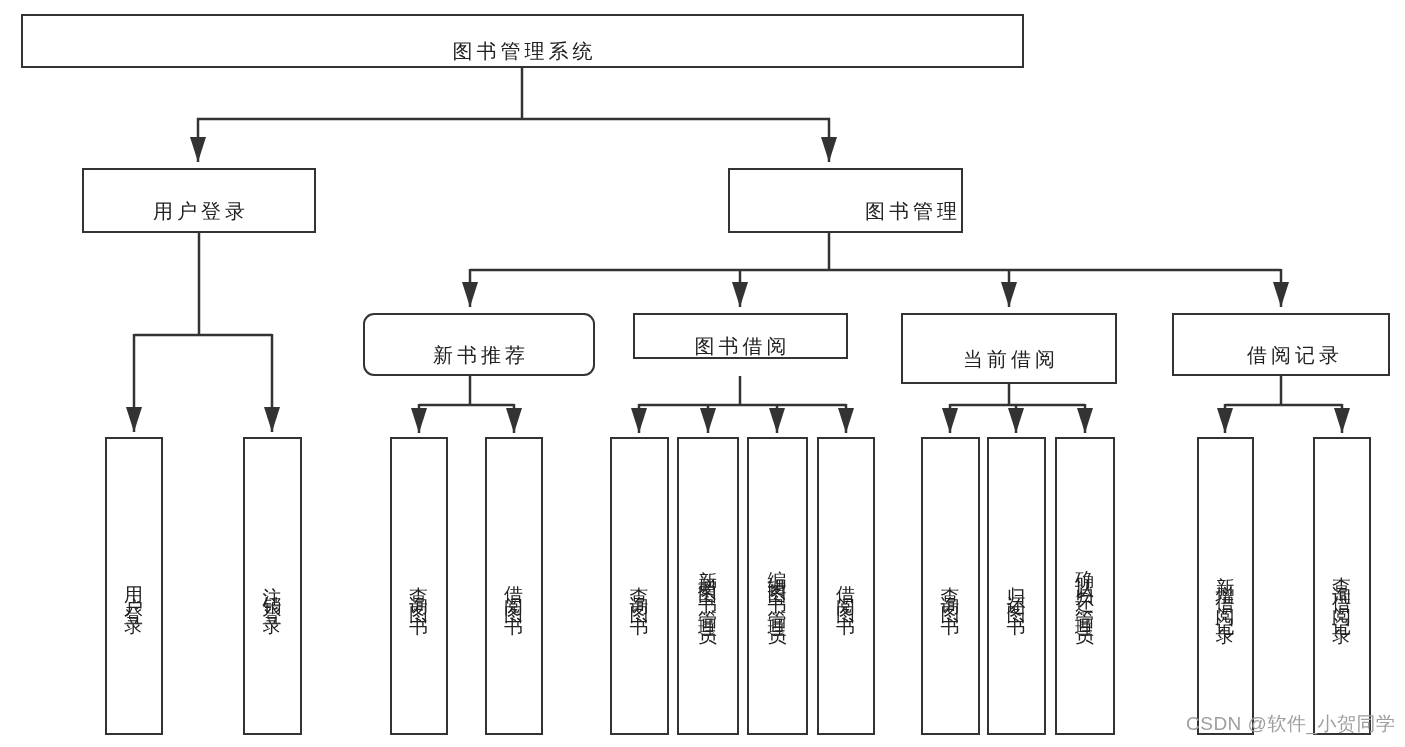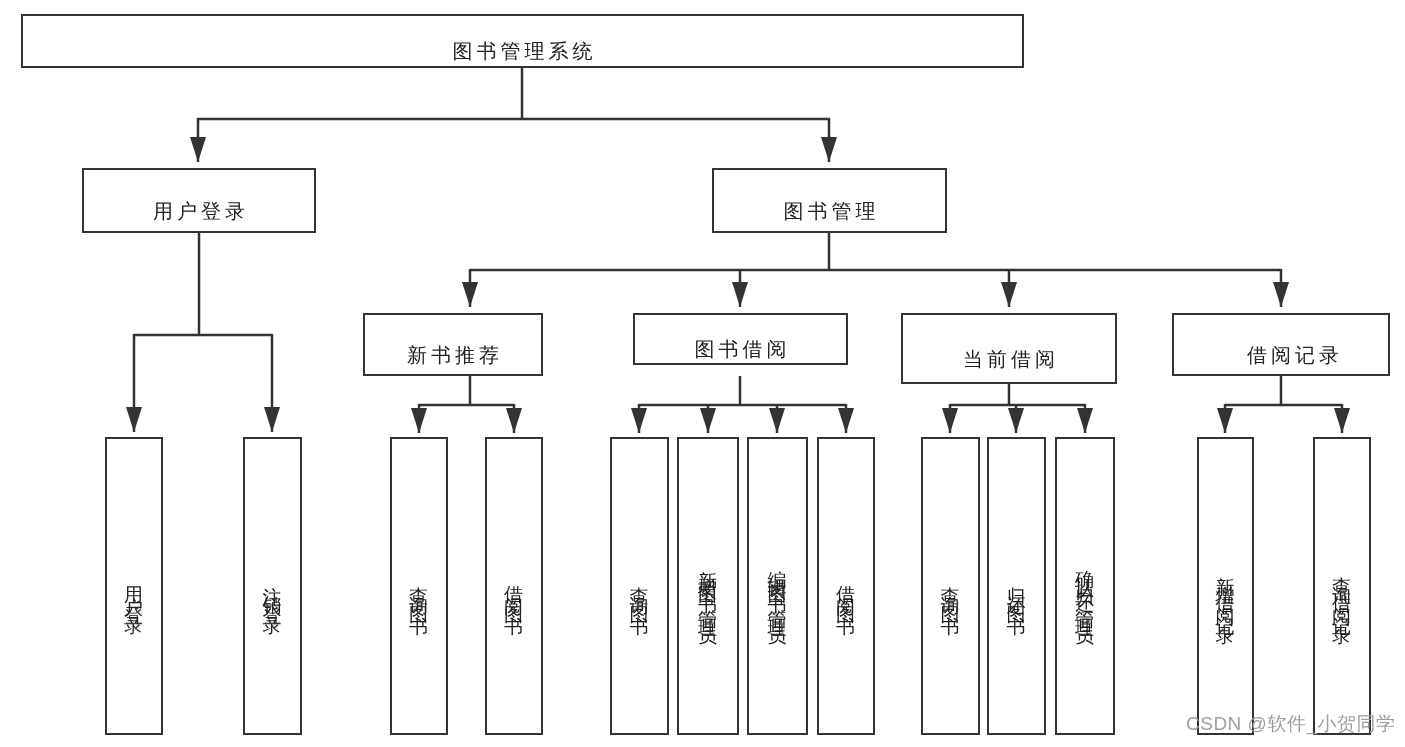--- a/index.html
+++ b/index.html
@@ -84,28 +84,28 @@
     </g>
   </svg>
 
   <div class="box" style="left:21px;top:14px;width:1003px;height:54px;">
     <span class="h-label">图书管理系统</span>
   </div>
 
   <div class="box" style="left:82px;top:168px;width:234px;height:65px;">
     <span class="h-label">用户登录</span>
   </div>
-  <div class="box" style="left:712px;top:168px;width:235px;height:65px;">
+  <div class="box" style="left:728px;top:168px;width:235px;height:65px;justify-content:flex-end;">
     <span class="h-label">图书管理</span>
   </div>
 
-  <div class="box" style="left:363px;top:313px;width:180px;height:63px;">
+  <div class="box" style="left:363px;top:313px;width:232px;height:63px;border-radius:11px;">
     <span class="h-label">新书推荐</span>
   </div>
-  <div class="box" style="left:633px;top:313px;width:215px;height:52px;">
+  <div class="box" style="left:633px;top:313px;width:215px;height:46px;">
     <span class="h-label">图书借阅</span>
   </div>
   <div class="box" style="left:901px;top:313px;width:216px;height:71px;">
     <span class="h-label">当前借阅</span>
   </div>
   <div class="box" style="left:1172px;top:313px;width:218px;height:63px;padding-left:24px;">
     <span class="h-label">借阅记录</span>
   </div>
 
   <div class="box" style="left:105px;top:437px;width:58px;height:298px;">

